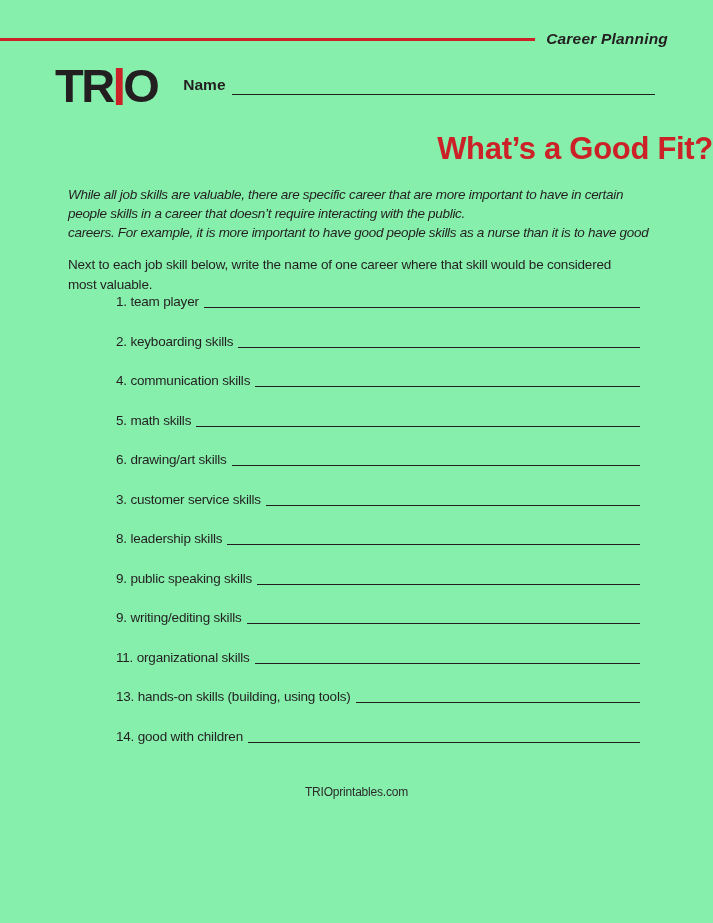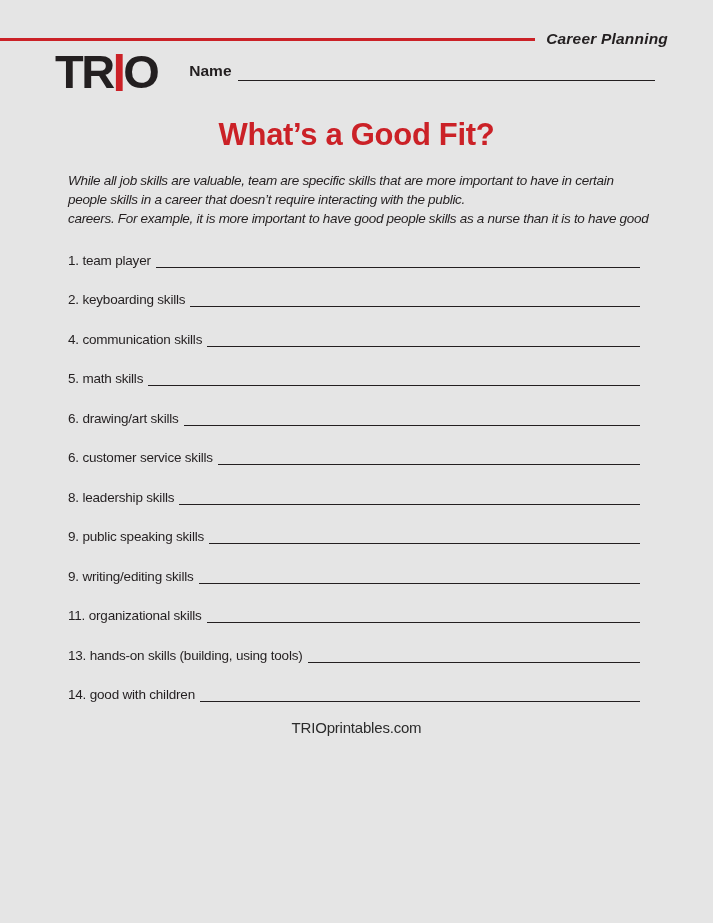--- a/index.html
+++ b/index.html
@@ -2,21 +2,21 @@
 <html><head>
 <meta charset="utf-8">
 <style>
   * { margin: 0; padding: 0; box-sizing: border-box; }
   html, body { background: #ffffff; }
   .page {
     position: relative;
     width: 713px;
     height: 923px;
     margin: 0 auto;
-    background: #e5e5e5;
+    background: #86efac;
     font-family: "Liberation Sans", sans-serif;
     color: #231f20;
     overflow: hidden;
   }
 
   
   .topbar {
     display: flex;
     align-items: center;
     padding-top: 30px;
@@ -33,23 +33,23 @@
     font-weight: bold;
     font-style: italic;
     letter-spacing: 0.2px;
     white-space: nowrap;
   }
 
   
   .logo-row {
     display: flex;
     align-items: center;
+    margin-top: 14px;
     padding-left: 55px;
     padding-right: 58px;
-    gap: 6px;
   }
   .logo {
     font-size: 47px;
     font-weight: bold;
     letter-spacing: -2.5px;
     line-height: 1;
     white-space: nowrap;
   }
   .logo .logo-red {
     color: #cb2127;
@@ -72,21 +72,21 @@
   }
   .name-line {
     flex: 1;
     border-bottom: 1.6px solid #231f20;
     height: 16px;
     margin-left: 6px;
   }
 
   
   .title {
-    text-align: center;
+    text-align: right;
     color: #cb2127;
     font-size: 31px;
     font-weight: bold;
     margin-top: 22px;
     letter-spacing: -0.3px;
   }
 
   
   .intro {
     margin-top: 18px;
@@ -106,41 +106,41 @@
   }
 
   
   .skills {
     margin-left: 68px;
     margin-right: 73px;
     margin-top: 0px;
   }
   .skill-row {
     display: flex;
-    align-items: flex-end;
     height: 39.5px;
+    margin-left: 48px;
   }
   .skill-label {
     font-size: 13.5px;
     letter-spacing: -0.2px;
     white-space: nowrap;
     padding-bottom: 0px;
     line-height: 15px;
   }
   .skill-line {
     flex: 1;
     border-bottom: 1.6px solid #231f20;
     height: 14px;
     margin-left: 5px;
   }
 
   
   .footer {
     text-align: center;
-    font-size: 15px;
+    font-size: 12px;
     margin-top: 17px;
     color: #2b2b2b;
     letter-spacing: -0.2px;
   }
 </style>
 </head>
 <body>
 
 <div class="page">
 
@@ -153,25 +153,29 @@
     <div class="logo"><span>TR</span><span class="logo-red">I</span><span>O</span></div>
     <div class="name-field">
       <span class="name-label">Name</span>
       <span class="name-line"></span>
     </div>
   </div>
 
   <h1 class="title">What’s a Good Fit?</h1>
 
   <div class="intro">
-    <div class="line">While all job skills are valuable, team are specific skills that are more important to have in certain</div>
+    <div class="line">While all job skills are valuable, there are specific career that are more important to have in certain</div>
     <div class="line">people skills in a career that doesn’t require interacting with the public.</div>
     <div class="line">careers. For example, it is more important to have good people skills as a nurse than it is to have good</div>
   </div>
 
+  <div class="instructions">
+    <div class="line">Next to each job skill below, write the name of one career where that skill would be considered</div>
+    <div class="line">most valuable.</div>
+  </div>
 
   <div class="skills" id="skill-list">
   <div class="skill-row">
     <span class="skill-label">1. team player</span>
     <span class="skill-line"></span>
   </div>
 
   <div class="skill-row">
     <span class="skill-label">2. keyboarding skills</span>
     <span class="skill-line"></span>
@@ -187,21 +191,21 @@
     <span class="skill-label">5. math skills</span>
     <span class="skill-line"></span>
   </div>
 
   <div class="skill-row">
     <span class="skill-label">6. drawing/art skills</span>
     <span class="skill-line"></span>
   </div>
 
   <div class="skill-row">
-    <span class="skill-label">6. customer service skills</span>
+    <span class="skill-label">3. customer service skills</span>
     <span class="skill-line"></span>
   </div>
 
   <div class="skill-row">
     <span class="skill-label">8. leadership skills</span>
     <span class="skill-line"></span>
   </div>
 
   <div class="skill-row">
     <span class="skill-label">9. public speaking skills</span>

